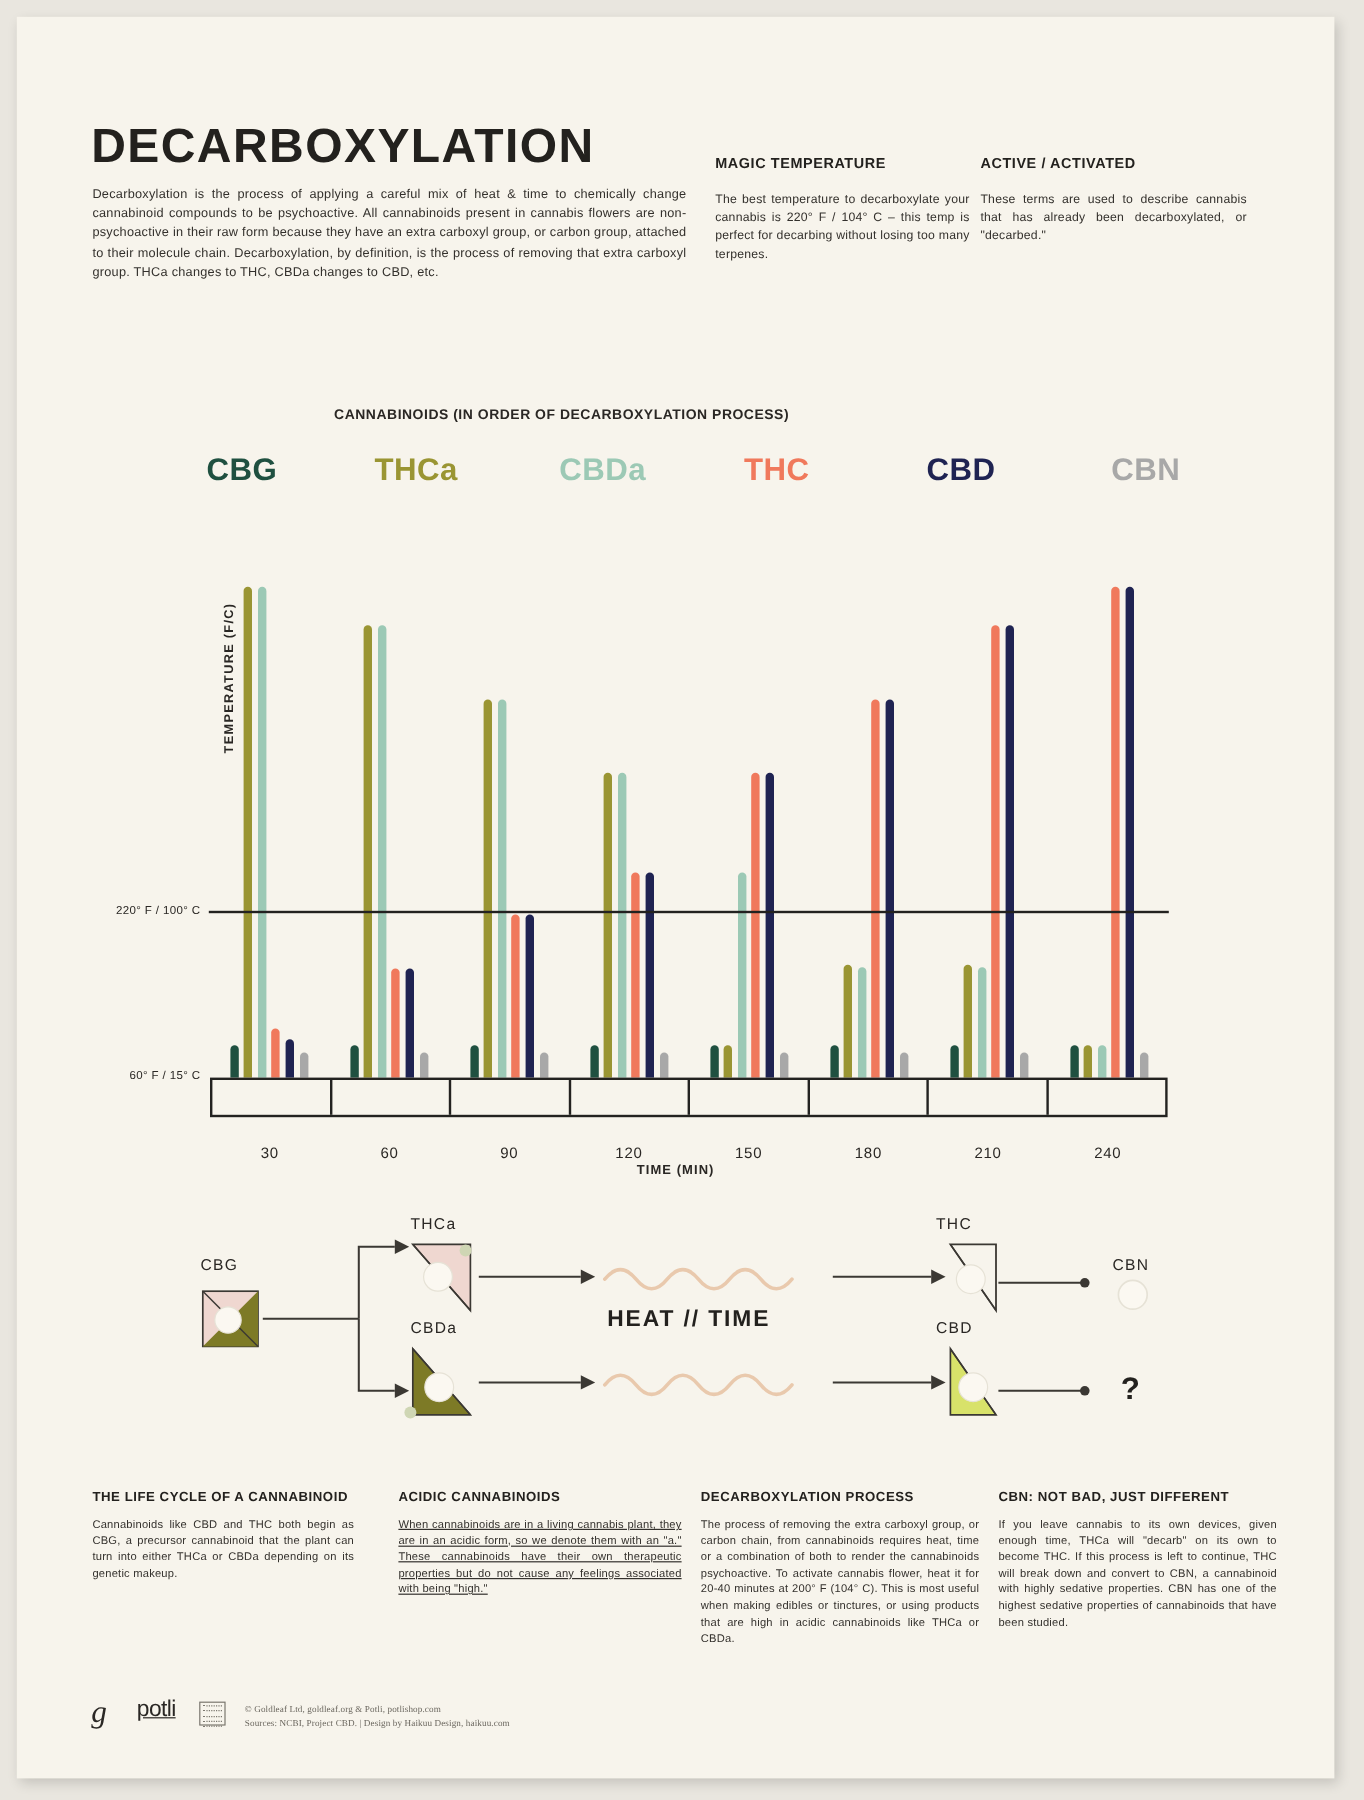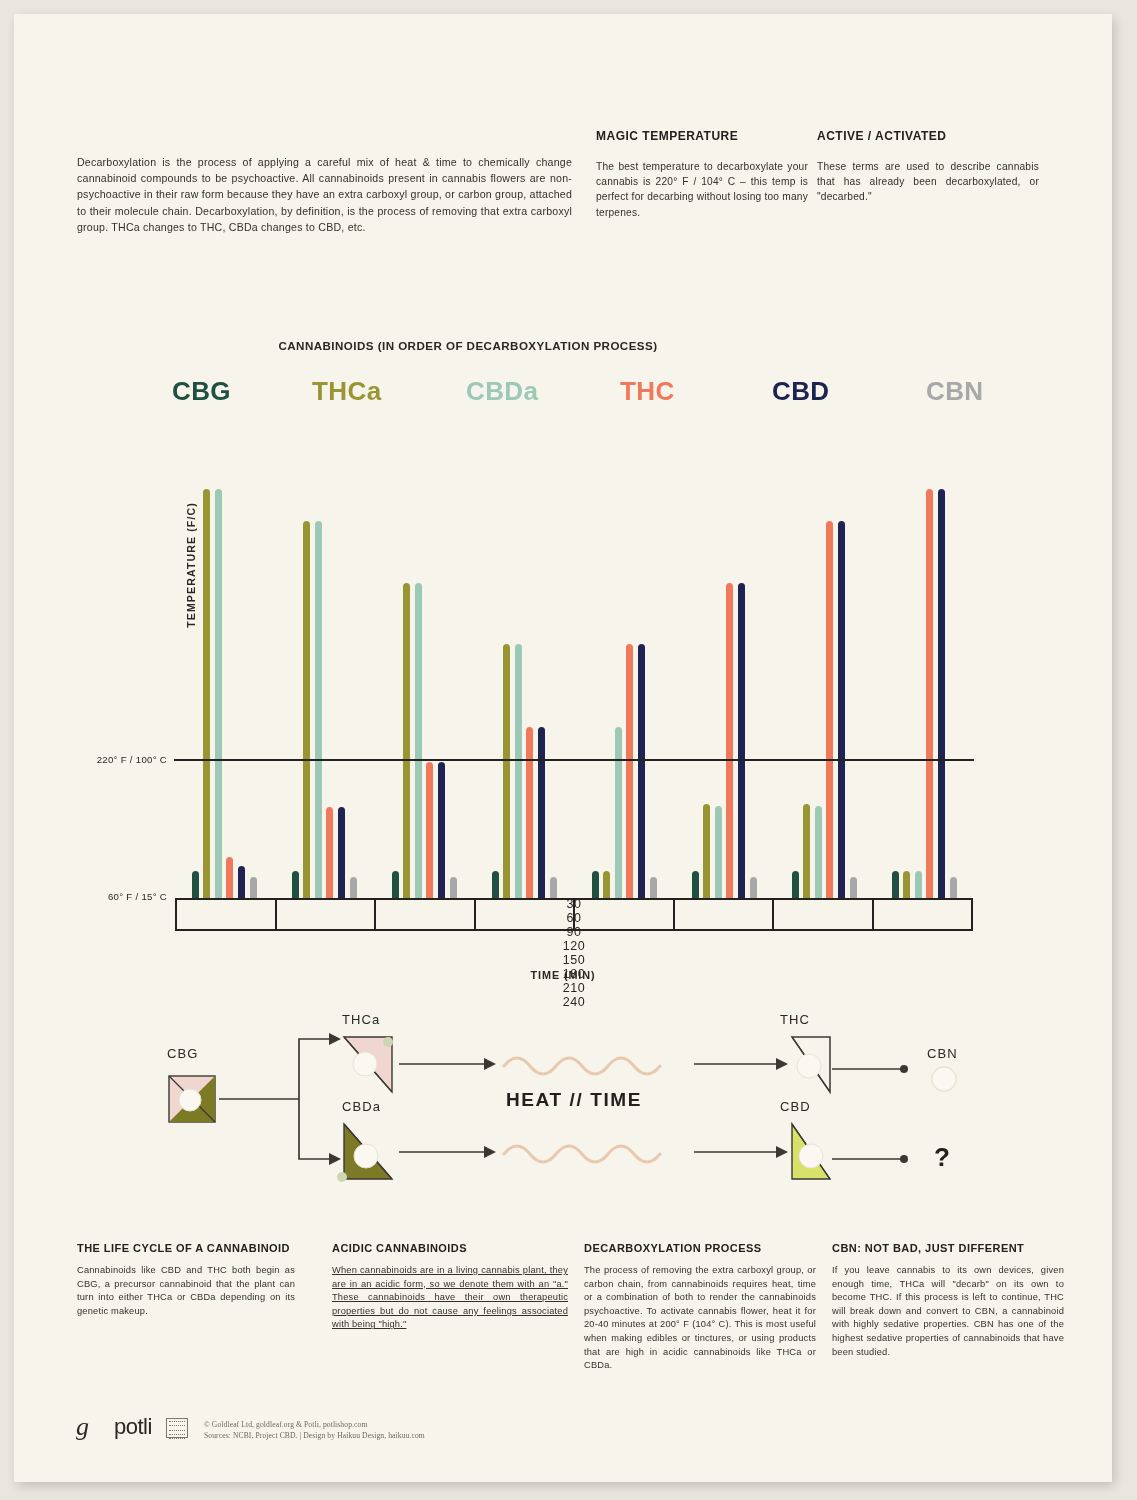--- a/index.html
+++ b/index.html
@@ -87,22 +87,22 @@
   #xaxis {
     position: absolute; left: 161px; top: 884px;
     width: 798px; height: 33px;
     display: flex;
     border: 2.4px solid #232220;
     background: #f7f4ec;
   }
   #xaxis .cell { flex: 1 1 0; border-right: 2.4px solid #232220; }
   #xaxis .cell:last-child { border-right: none; }
   #xticklabels {
-    position: absolute; left: 161px; top: 883px;
-    width: 798px; height: 22px; display: flex; flex-direction: column;
+    position: absolute; left: 161px; top: 940px;
+    width: 798px; height: 22px; display: flex;
   }
   #xticklabels .xt {
     flex: 1 1 0; text-align: center;
     font-size: 12.5px; letter-spacing: 0.6px; color: #2a2724;
   }
   #xlabel {
     position: absolute; left: 0; top: 955px; width: 1098px;
     text-align: center; font-size: 10.8px; font-weight: 600;
     letter-spacing: 0.9px; color: #2a2724;
   }
@@ -134,21 +134,21 @@
 
   
   #footer { position: absolute; left: 0; top: 1390px; width: 1098px; height: 60px; }
   #gl-logo {
     position: absolute; left: 62px; top: 8px;
     font-family: "Liberation Serif", serif; font-size: 26px;
     font-style: italic; color: #2a2724;
   }
   #potli-logo {
     position: absolute; left: 100px; top: 10px;
-    font-size: 22px; letter-spacing: -0.5px; color: #2a2724;
+    font-size: 19px; letter-spacing: -0.5px; color: #2a2724; text-decoration: underline;
   }
   #grid-logo {
     position: absolute; left: 152px; top: 14px;
     width: 22px; height: 20px;
     border: 1.2px solid #7b776f;
   }
   #grid-logo i {
     display: block; height: 2px; margin: 2.2px 2px 0 2px;
     border-top: 1.3px dotted #7b776f;
   }
@@ -157,20 +157,21 @@
     font-family: "Liberation Serif", serif;
     font-size: 7.6px; line-height: 10.5px; color: #6b675f;
     letter-spacing: 0.1px;
   }
 </style>
 </head>
 <body>
 
 <div id="poster">
 
+  <div class="hdr-title">DECARBOXYLATION</div>
   <div class="hdr-lead">Decarboxylation is the process of applying a careful mix of heat &amp; time to chemically change cannabinoid compounds to be psychoactive. All cannabinoids present in cannabis flowers are non-psychoactive in their raw form because they have an extra carboxyl group, or carbon group, attached to their molecule chain. Decarboxylation, by definition, is the process of removing that extra carboxyl group. THCa changes to THC, CBDa changes to CBD, etc.</div>
 
   <div class="col-head" id="mt-head">MAGIC TEMPERATURE</div>
   <div class="col-body" id="mt-body">The best temperature to decarboxylate your cannabis is 220° F / 104° C – this temp is perfect for decarbing without losing too many terpenes.</div>
 
   <div class="col-head" id="aa-head">ACTIVE / ACTIVATED</div>
   <div class="col-body" id="aa-body">These terms are used to describe cannabis that has already been decarboxylated, or "decarbed."</div>
 
   <div id="chart-caption">CANNABINOIDS (IN ORDER OF DECARBOXYLATION PROCESS)</div>
   <div id="legend">

